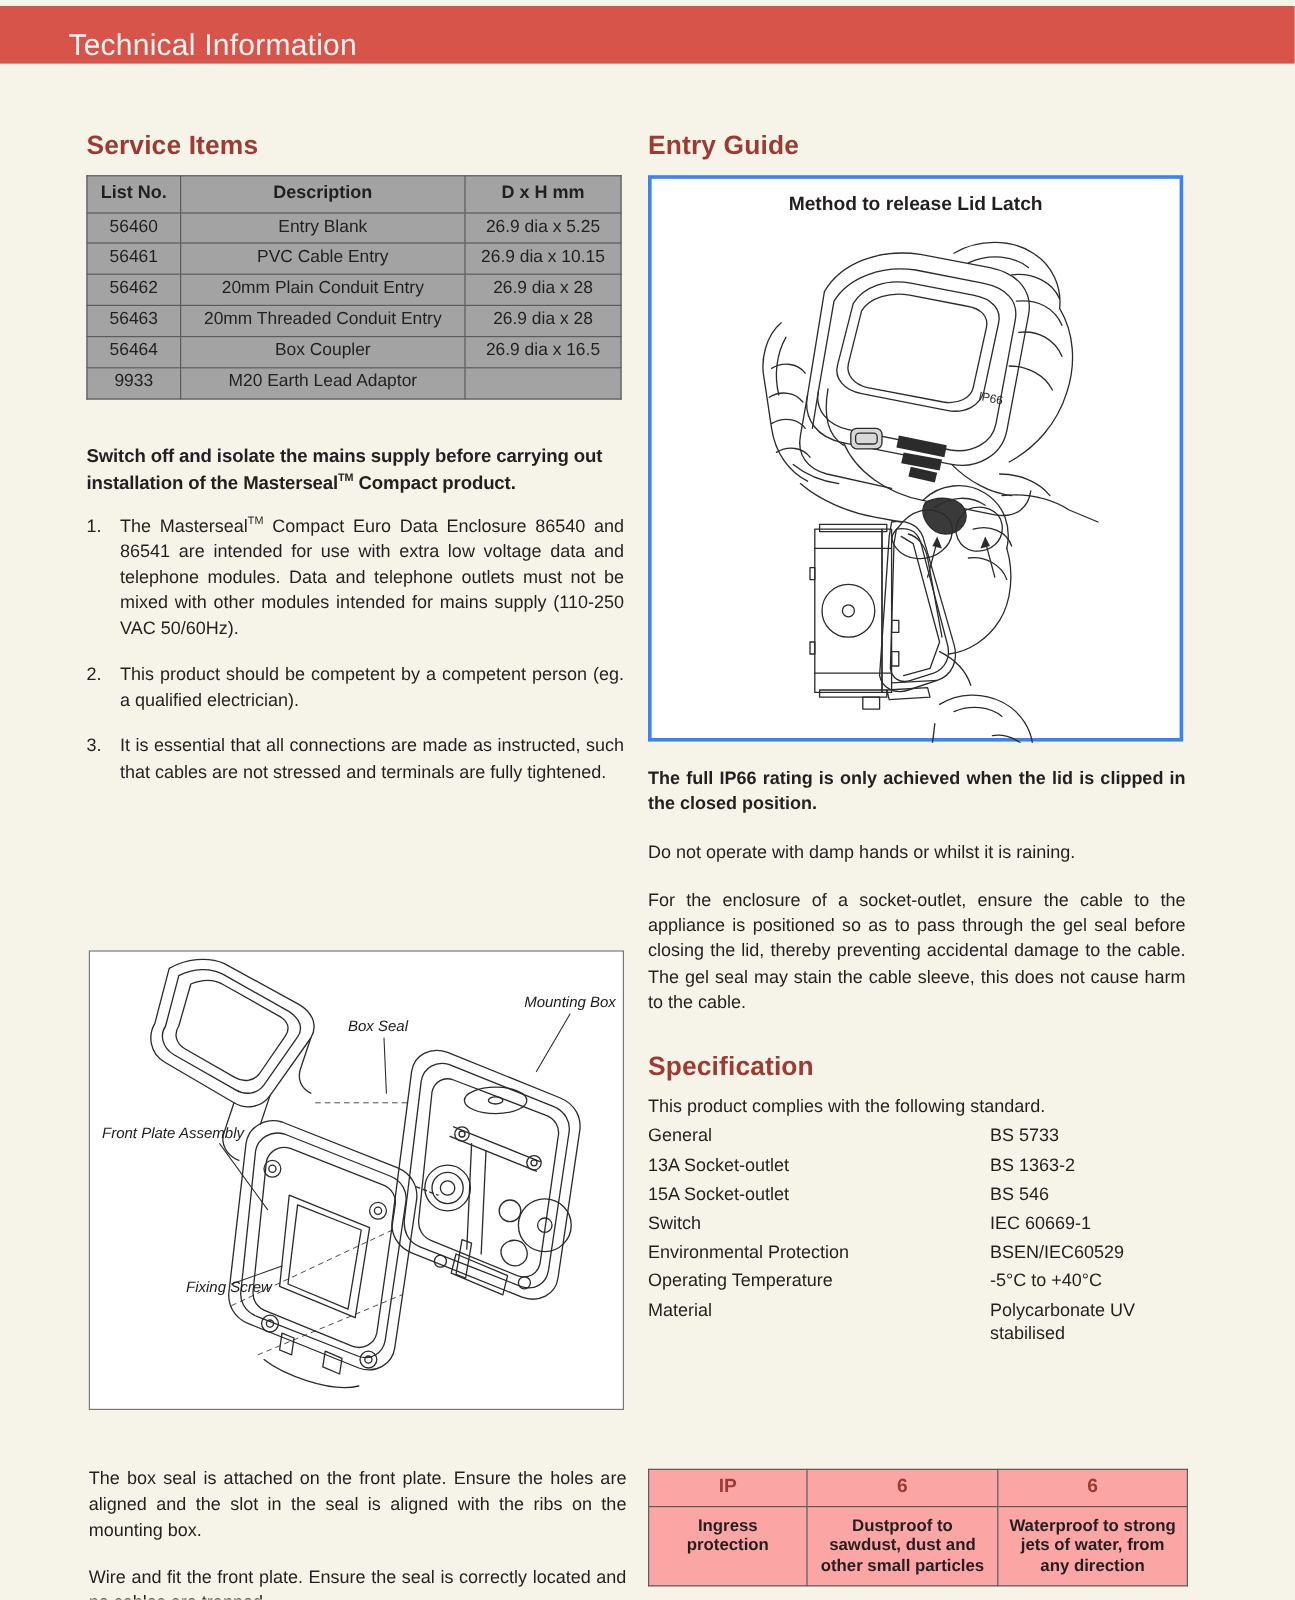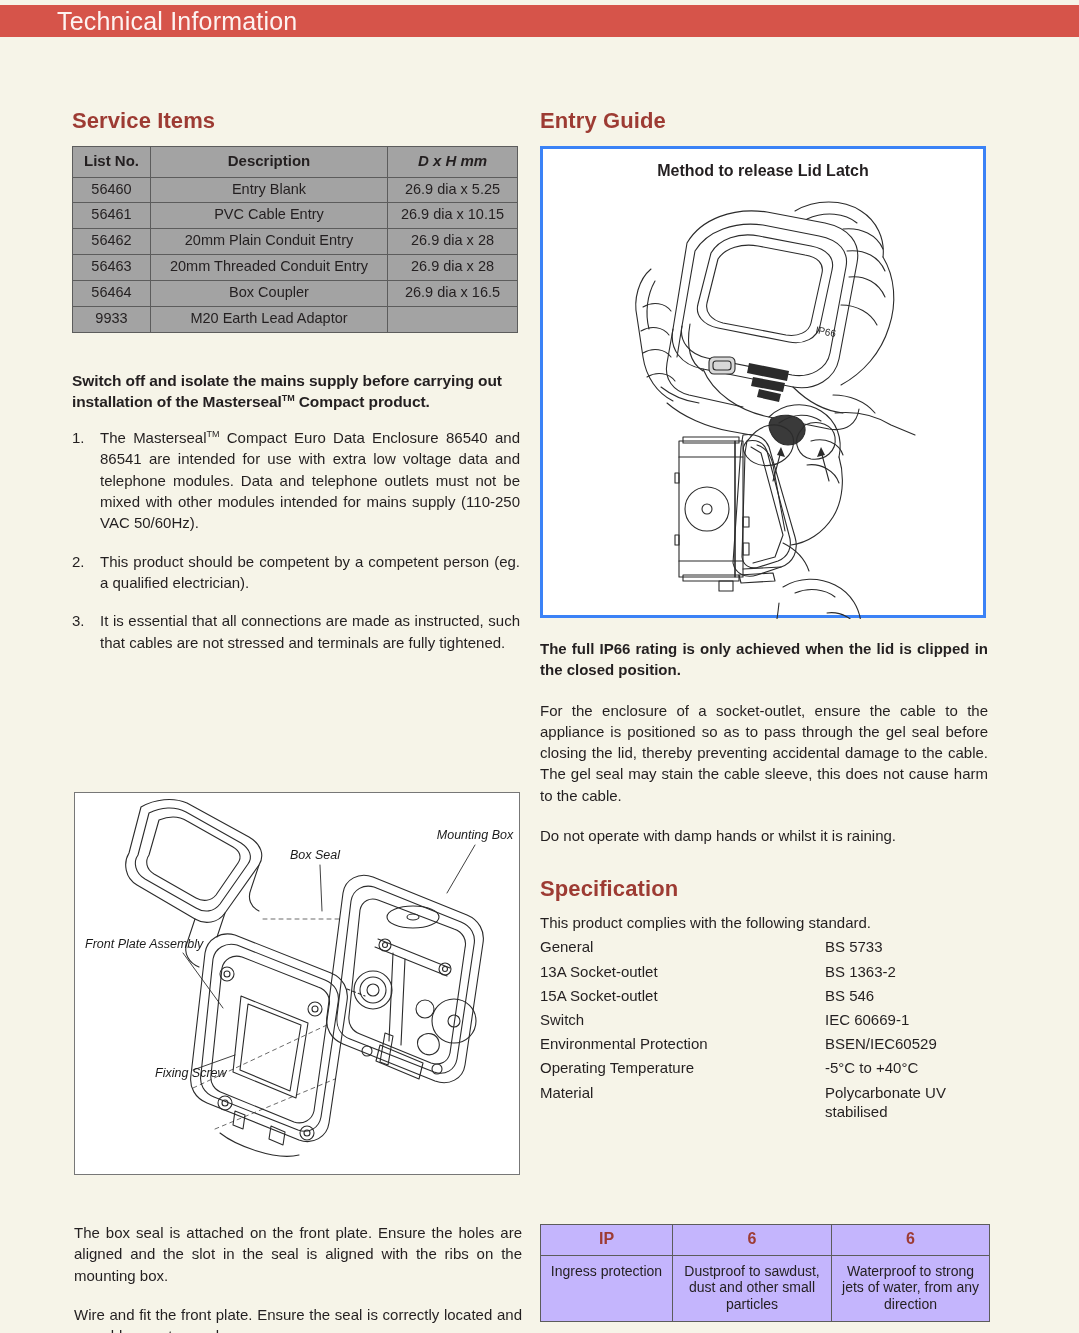--- a/index.html
+++ b/index.html
@@ -11,24 +11,24 @@
     font-family: "Liberation Sans", sans-serif;
     color: #231f20;
     position: relative;
     overflow: hidden;
   }
 
   
   .header-band {
     position: absolute;
     left: 0; top: 5px;
-    width: 1079px; height: 32px;
+    width: 1079px; height: 48px;
     background: #d6544a;
     display: flex;
-    align-items: center;
+    align-items: flex-end;
   }
   .header-title {
     color: #fdf3f1;
     font-size: 25px;
     font-weight: 400;
     letter-spacing: .2px;
     margin-left: 57px;
   }
 
   
@@ -59,21 +59,21 @@
     font-size: 14.5px;
   }
   table.svc th, table.svc td {
     border: 1px solid #5c5c5c;
     padding: 4px 4px 5px 4px;
     text-align: center;
     line-height: 1.1;
   }
   table.svc th { font-weight: bold; font-size: 15px; padding: 6px 4px 7px; }
   table.svc .c-list { width: 78px; }
-  table.svc .c-dxh  { width: 130px; font-style: italic; }
+  table.svc .c-dxh  { width: 130px; }
 
   
   .safety-wrap { margin-top: 38px; }
   .lead {
     font-weight: bold;
     font-size: 15.5px;
     line-height: 1.35;
     margin: 0 0 14px 0;
     letter-spacing: -.1px;
   }
@@ -146,35 +146,35 @@
   .spec-intro { font-size: 15px; margin: 0 0 4px 0; }
   table.spec { border-collapse: collapse; width: 446px; font-size: 15px; }
   table.spec td { padding: 2px 0 3px 0; vertical-align: top; line-height: 1.28; }
   table.spec td.k { width: 285px; }
 
   
   .ip-table-wrap { position: absolute; left: 540px; top: 1224px; width: 450px; }
   table.ip {
     border-collapse: collapse;
     width: 450px;
-    background: #c4b5fd;
+    background: #fca5a5;
     font-size: 14px;
   }
   table.ip th, table.ip td {
     border: 1px solid #5c5c5c;
     text-align: center;
     line-height: 1.18;
   }
   table.ip th {
     color: #9d3b33;
     font-weight: bold;
     font-size: 16px;
     padding: 5px 2px 6px;
   }
-  table.ip td { padding: 7px 6px 9px; vertical-align: top; }
+  table.ip td { padding: 7px 6px 9px; vertical-align: top; font-weight: bold; }
   table.ip .ip-c1 { width: 132px; }
   table.ip .ip-c2 { width: 159px; }
 
   svg { display: block; }
 </style>
 </head>
 <body>
 
 <div class="header-band">
   <div class="header-title">Technical Information</div>
@@ -434,22 +434,22 @@
           <path d="M318 210 C316 232 302 250 282 258 C262 266 240 262 226 248"></path>
           <path d="M224 244 C230 226 234 206 236 186"></path>
           <path d="M226 248 C216 254 206 256 196 252"></path>
         </g>
       </g>
     </svg>
   </div>
 
   <div class="rt-body">
     <p class="bold">The full IP66 rating is only achieved when the lid is clipped in the closed position.</p>
+    <p>Do not operate with damp hands or whilst it is raining.</p>
     <p>For the enclosure of a socket-outlet, ensure the cable to the appliance is positioned so as to pass through the gel seal before closing the lid, thereby preventing accidental damage to the cable. The gel seal may stain the cable sleeve, this does not cause harm to the cable.</p>
-    <p>Do not operate with damp hands or whilst it is raining.</p>
   </div>
 
   <div class="spec-wrap">
     <h2 class="section-title">Specification</h2>
     <p class="spec-intro">This product complies with the following standard.</p>
     <table class="spec">
       <tbody>
         <tr>
           <td class="k">General</td>
           <td>BS 5733</td>

